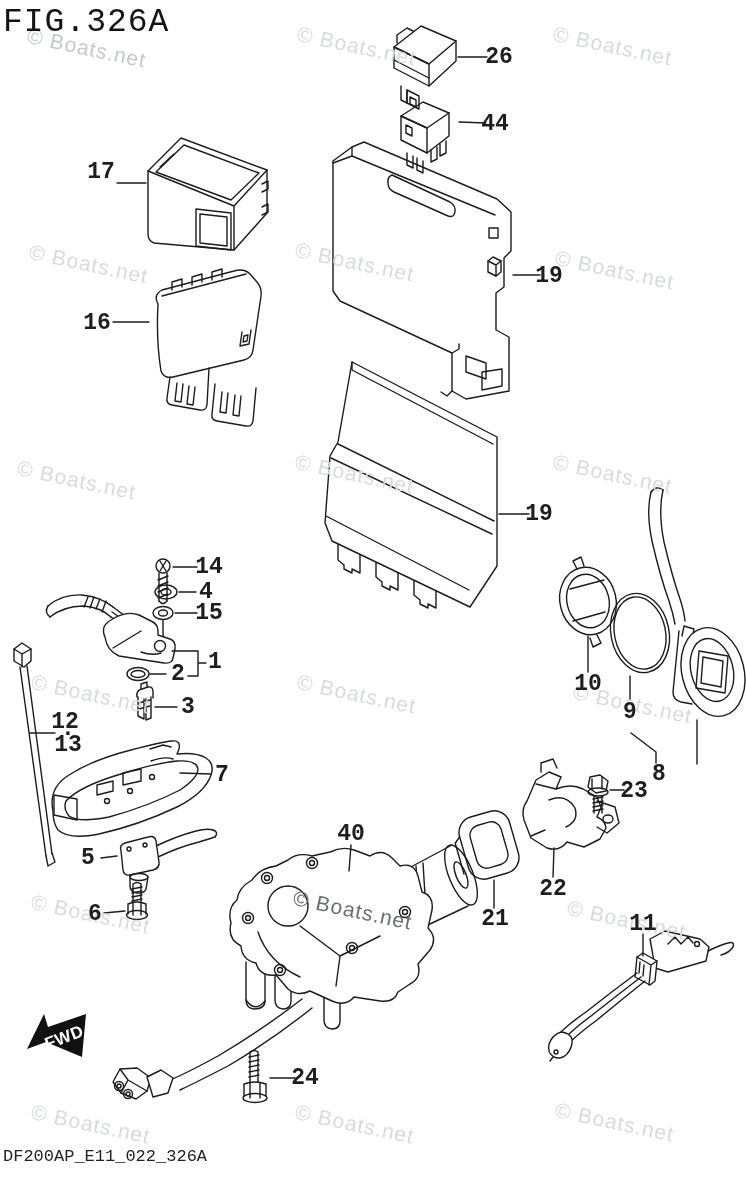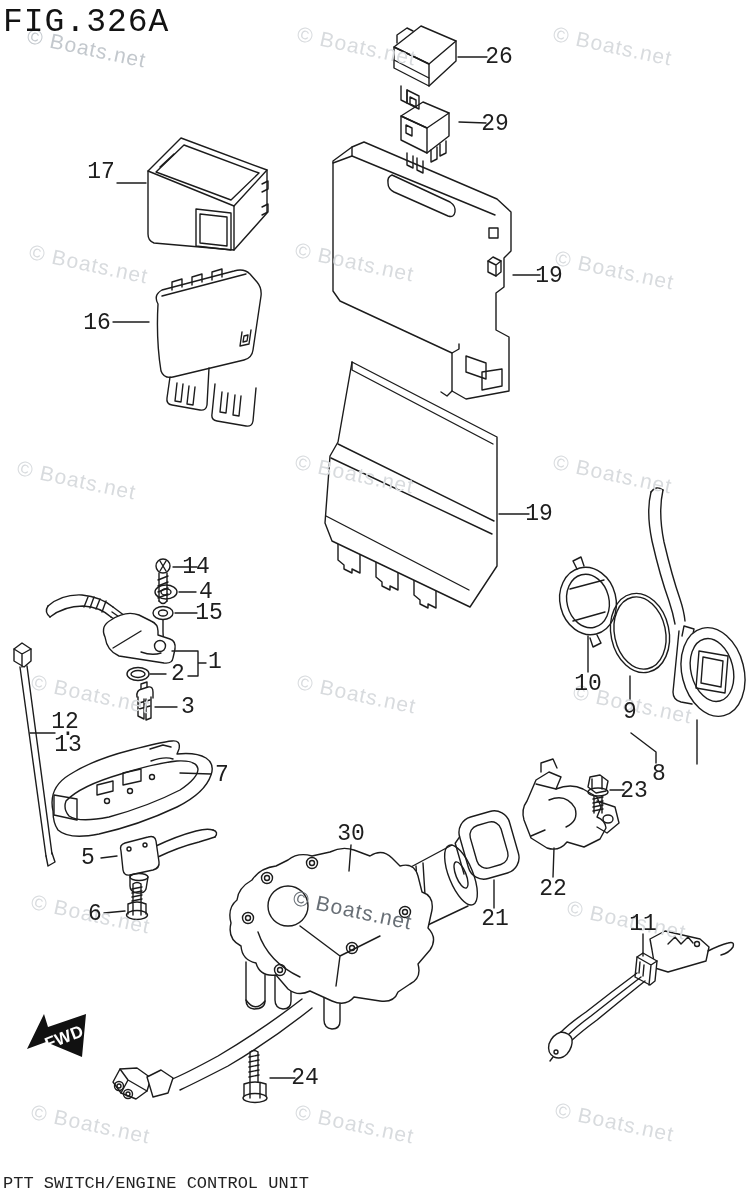--- a/index.html
+++ b/index.html
@@ -15,21 +15,21 @@
   .wm{position:absolute;font-family:"Liberation Sans","DejaVu Sans",sans-serif;
       font-size:21px;color:#d8dbde;transform:rotate(12deg);transform-origin:left top;
       mix-blend-mode:multiply;white-space:nowrap;letter-spacing:1px;}
   .wm.medium{color:#c3c8cd;}
   .wm.dark{color:#686f76;}
   .txt-layer{position:absolute;inset:0;z-index:3;pointer-events:none;}
   .fig-title{position:absolute;left:3px;top:4px;font-size:33px;color:#131313;letter-spacing:1px;}
   .code-line{position:absolute;left:3px;top:1147px;font-size:17px;color:#222;}
   .caption-line{position:absolute;left:3px;top:1174px;font-size:17px;color:#222;}
   .callout{position:absolute;font-size:23px;color:#1e1e1e;transform:translate(-50%,-50%);
-           line-height:1;white-space:nowrap;}
+           line-height:1;white-space:nowrap;font-weight:bold;}
   .fwd-text{font-family:"Liberation Sans",sans-serif;font-weight:bold;fill:#ffffff;
             font-size:17px;letter-spacing:.5px;}
 </style>
 </head>
 <body>
 
 <div class="stage">
 
 <svg class="art" width="746" height="1200" viewBox="0 0 746 1200">
 
@@ -349,44 +349,44 @@
       <span class="wm light" style="left: 34px; top: 890px;">© Boats.net</span>
       <span class="wm dark" style="left: 296px; top: 886px;">© Boats.net</span>
       <span class="wm light" style="left: 570px; top: 896px;">© Boats.net</span>
       <span class="wm light" style="left: 34px; top: 1100px;">© Boats.net</span>
       <span class="wm light" style="left: 298px; top: 1100px;">© Boats.net</span>
       <span class="wm light" style="left: 558px; top: 1098px;">© Boats.net</span>
     </div>
 
 <div class="txt-layer">
   <div class="fig-title">FIG.326A</div>
-  <div class="caption-line">PTT SWITCH/ENGINE CONTROL UNIT</div>
+  <div class="code-line">DF200AP_E11_022_326A</div>
   <div>
         <span class="callout" style="left: 499px; top: 57px;">26</span>
-        <span class="callout" style="left: 495px; top: 124px;">29</span>
+        <span class="callout" style="left: 495px; top: 124px;">44</span>
         <span class="callout" style="left: 101px; top: 172px;">17</span>
         <span class="callout" style="left: 97px; top: 323px;">16</span>
         <span class="callout" style="left: 549px; top: 276px;">19</span>
         <span class="callout" style="left: 539px; top: 514px;">19</span>
-        <span class="callout" style="left: 196px; top: 567px;">14</span>
+        <span class="callout" style="left: 209px; top: 567px;">14</span>
         <span class="callout" style="left: 206px; top: 592px;">4</span>
         <span class="callout" style="left: 209px; top: 613px;">15</span>
         <span class="callout" style="left: 215px; top: 662px;">1</span>
         <span class="callout" style="left: 178px; top: 674px;">2</span>
         <span class="callout" style="left: 188px; top: 707px;">3</span>
         <span class="callout" style="left: 65px; top: 722px;">12</span>
         <span class="callout" style="left: 68px; top: 729px;">.</span>
         <span class="callout" style="left: 68px; top: 745px;">13</span>
         <span class="callout" style="left: 222px; top: 775px;">7</span>
         <span class="callout" style="left: 88px; top: 858px;">5</span>
         <span class="callout" style="left: 95px; top: 914px;">6</span>
         <span class="callout" style="left: 588px; top: 684px;">10</span>
         <span class="callout" style="left: 630px; top: 712px;">9</span>
         <span class="callout" style="left: 659px; top: 774px;">8</span>
-        <span class="callout" style="left: 351px; top: 834px;">30</span>
+        <span class="callout" style="left: 351px; top: 834px;">40</span>
         <span class="callout" style="left: 495px; top: 919px;">21</span>
         <span class="callout" style="left: 553px; top: 889px;">22</span>
         <span class="callout" style="left: 634px; top: 791px; text-align: center;">23</span>
         <span class="callout" style="left: 643px; top: 924px;">11</span>
         <span class="callout" style="left: 305px; top: 1078px;">24</span>
       </div>
 </div>
 
 </div>
 

